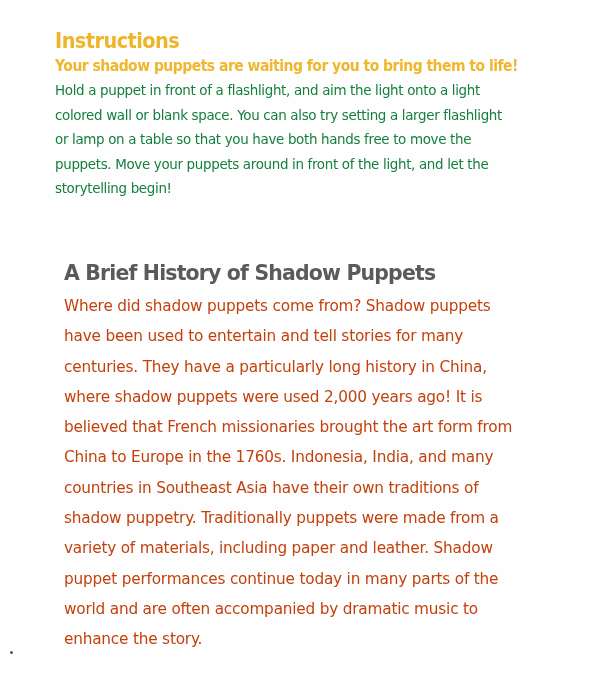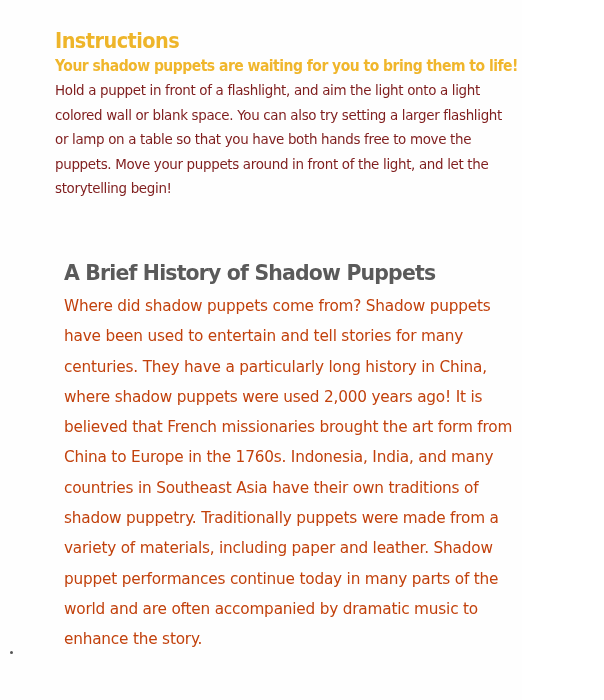--- a/index.html
+++ b/index.html
@@ -45,21 +45,21 @@
       letter-spacing: -0.55px;
       line-height: 24px;
       margin: 0;
       white-space: nowrap;
       transform: scaleX(0.93);
       transform-origin: left;
     }
     .instr-body {
       font-family: "DejaVu Sans", sans-serif;
       font-size: 14px;
-      color: #7f1d1d;
+      color: #15803d;
       line-height: 24.6px;
       letter-spacing: -0.35px;
       margin: 0;
     }
     .instr-body .line {
       display: block;
       white-space: nowrap;
       transform: scaleX(0.96);
       transform-origin: left;
     }

